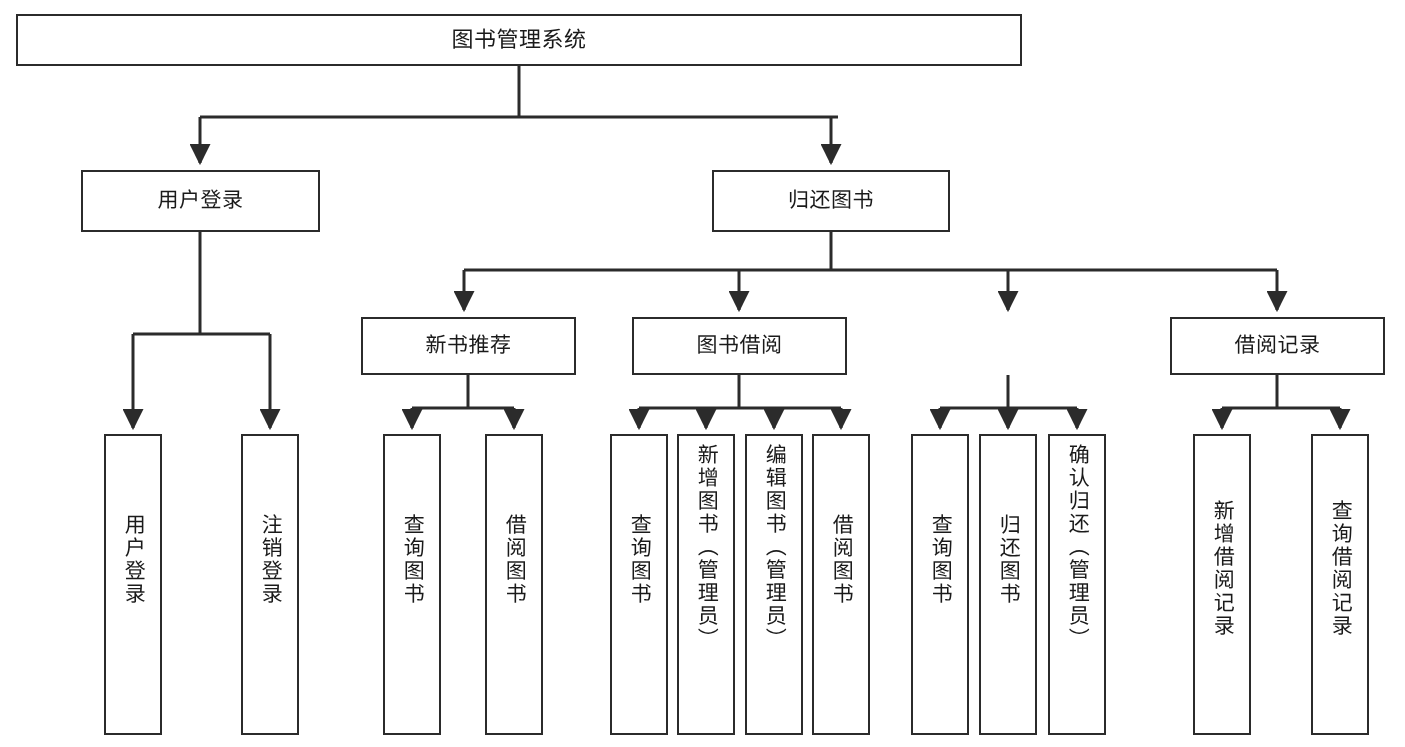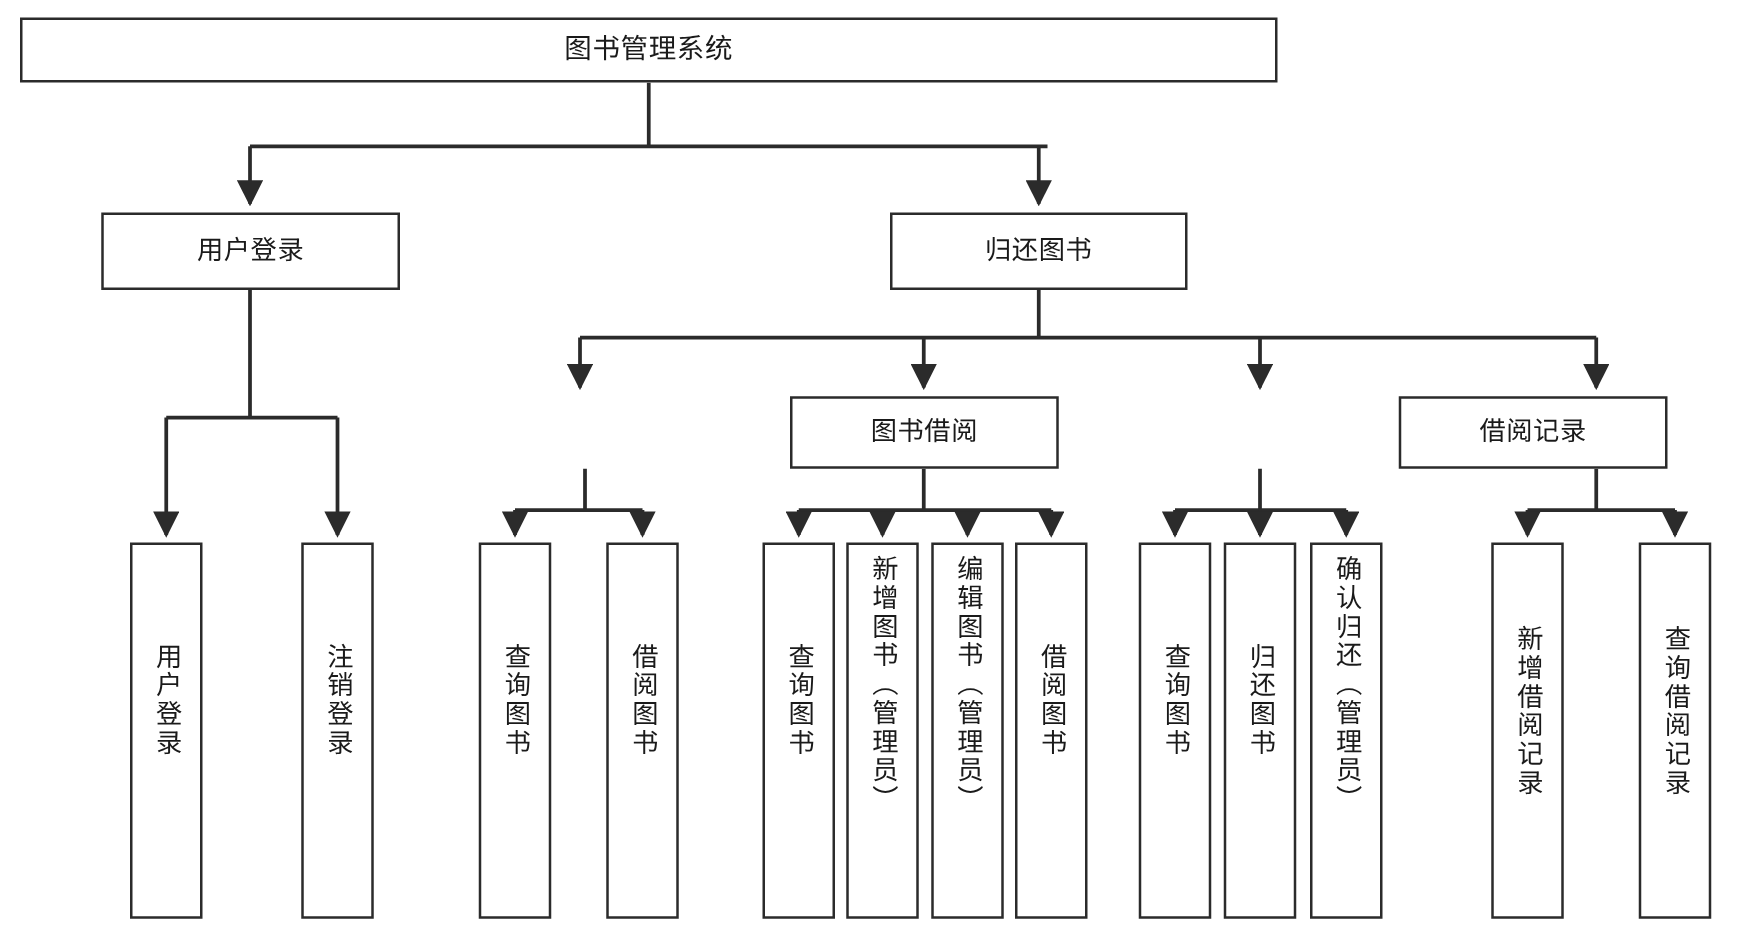--- a/index.html
+++ b/index.html
@@ -142,24 +142,27 @@
     <span class="node-label">图书管理系统</span>
   </div>
 
   <div class="node horiz" style="left:81px; top:170px; width:239px; height:62px;">
     <span class="node-label">用户登录</span>
   </div>
   <div class="node horiz" style="left:712px; top:170px; width:238px; height:62px;">
     <span class="node-label">归还图书</span>
   </div>
 
+  <div class="node horiz" style="left:361px; top:317px; width:215px; height:58px;">
+    <span class="node-label">新书推荐</span>
+  </div>
   <div class="node horiz" style="left:632px; top:317px; width:215px; height:58px;text-align:right;">
     <span class="node-label">图书借阅</span>
   </div>
-  <div class="node horiz" style="left:1119px; top:317px; width:215px; height:58px;">
+  <div class="node horiz" style="left:1170px; top:317px; width:215px; height:58px;">
     <span class="node-label">借阅记录</span>
   </div>
 
   <div class="node vert mid" style="left:104px; top:434px; width:58px; height:301px;">
     <span class="node-label">用户登录</span>
   </div>
   <div class="node vert mid" style="left:241px; top:434px; width:58px; height:301px;">
     <span class="node-label">注销登录</span>
   </div>
 

